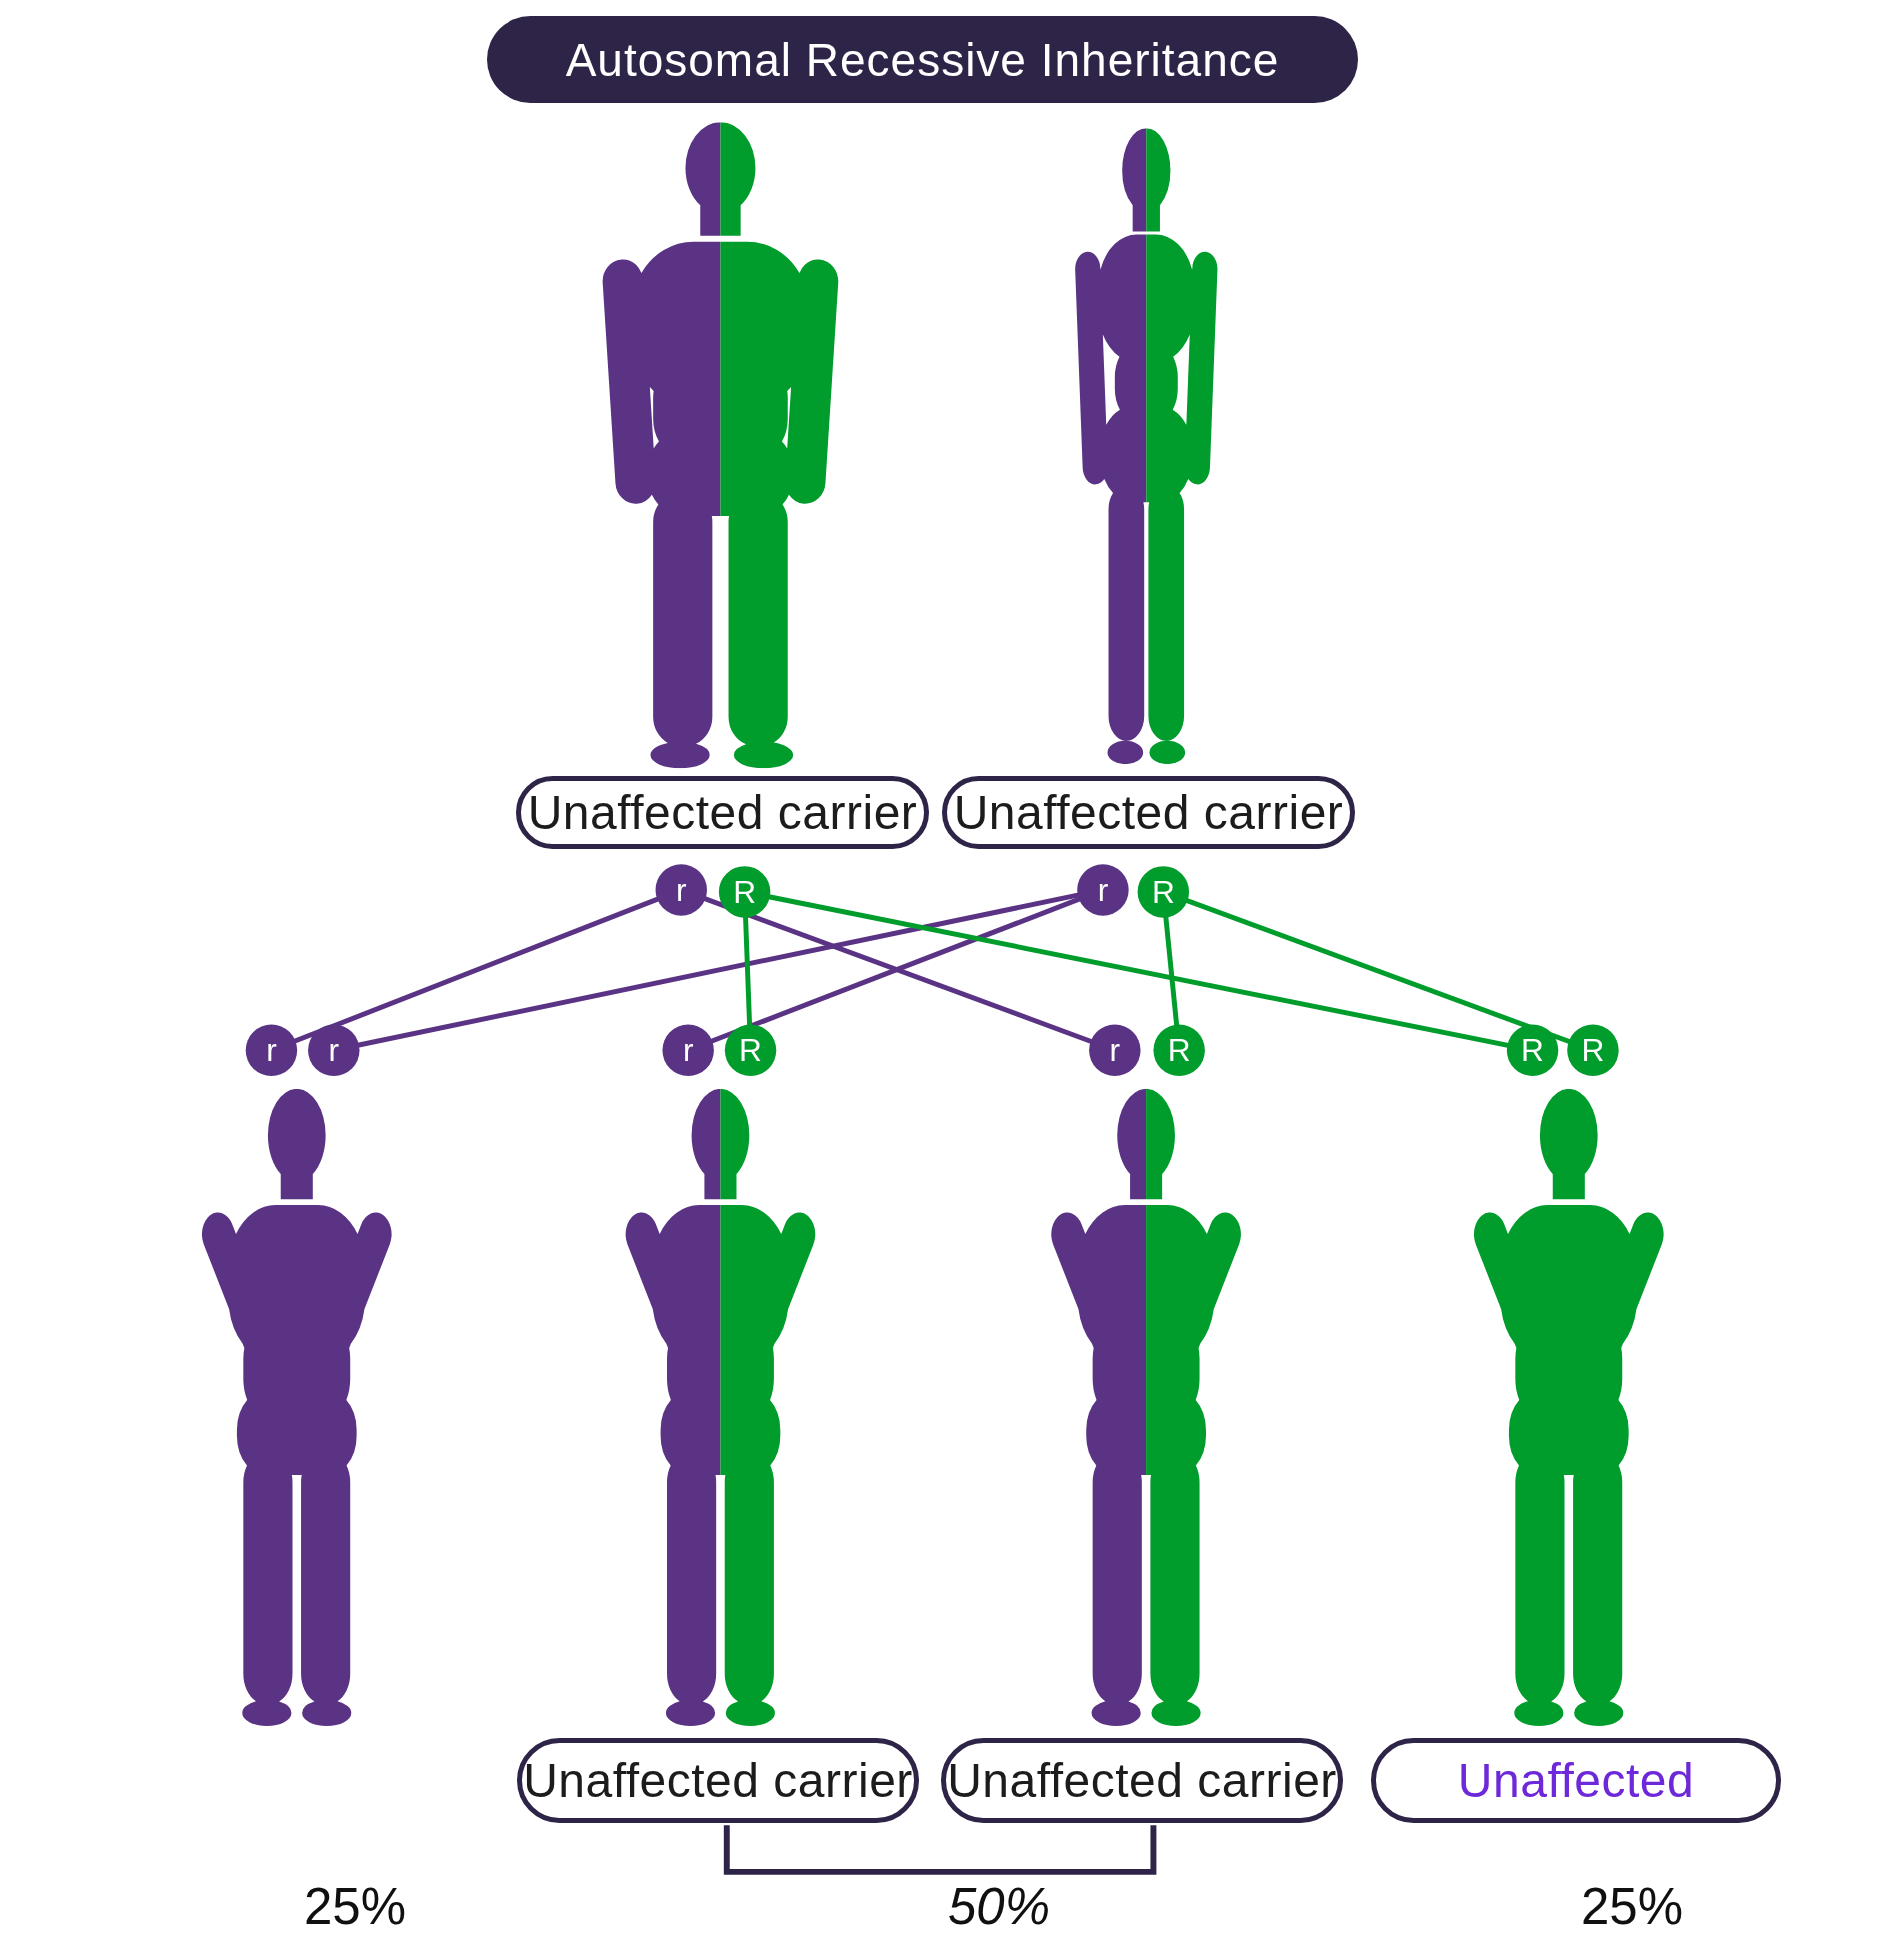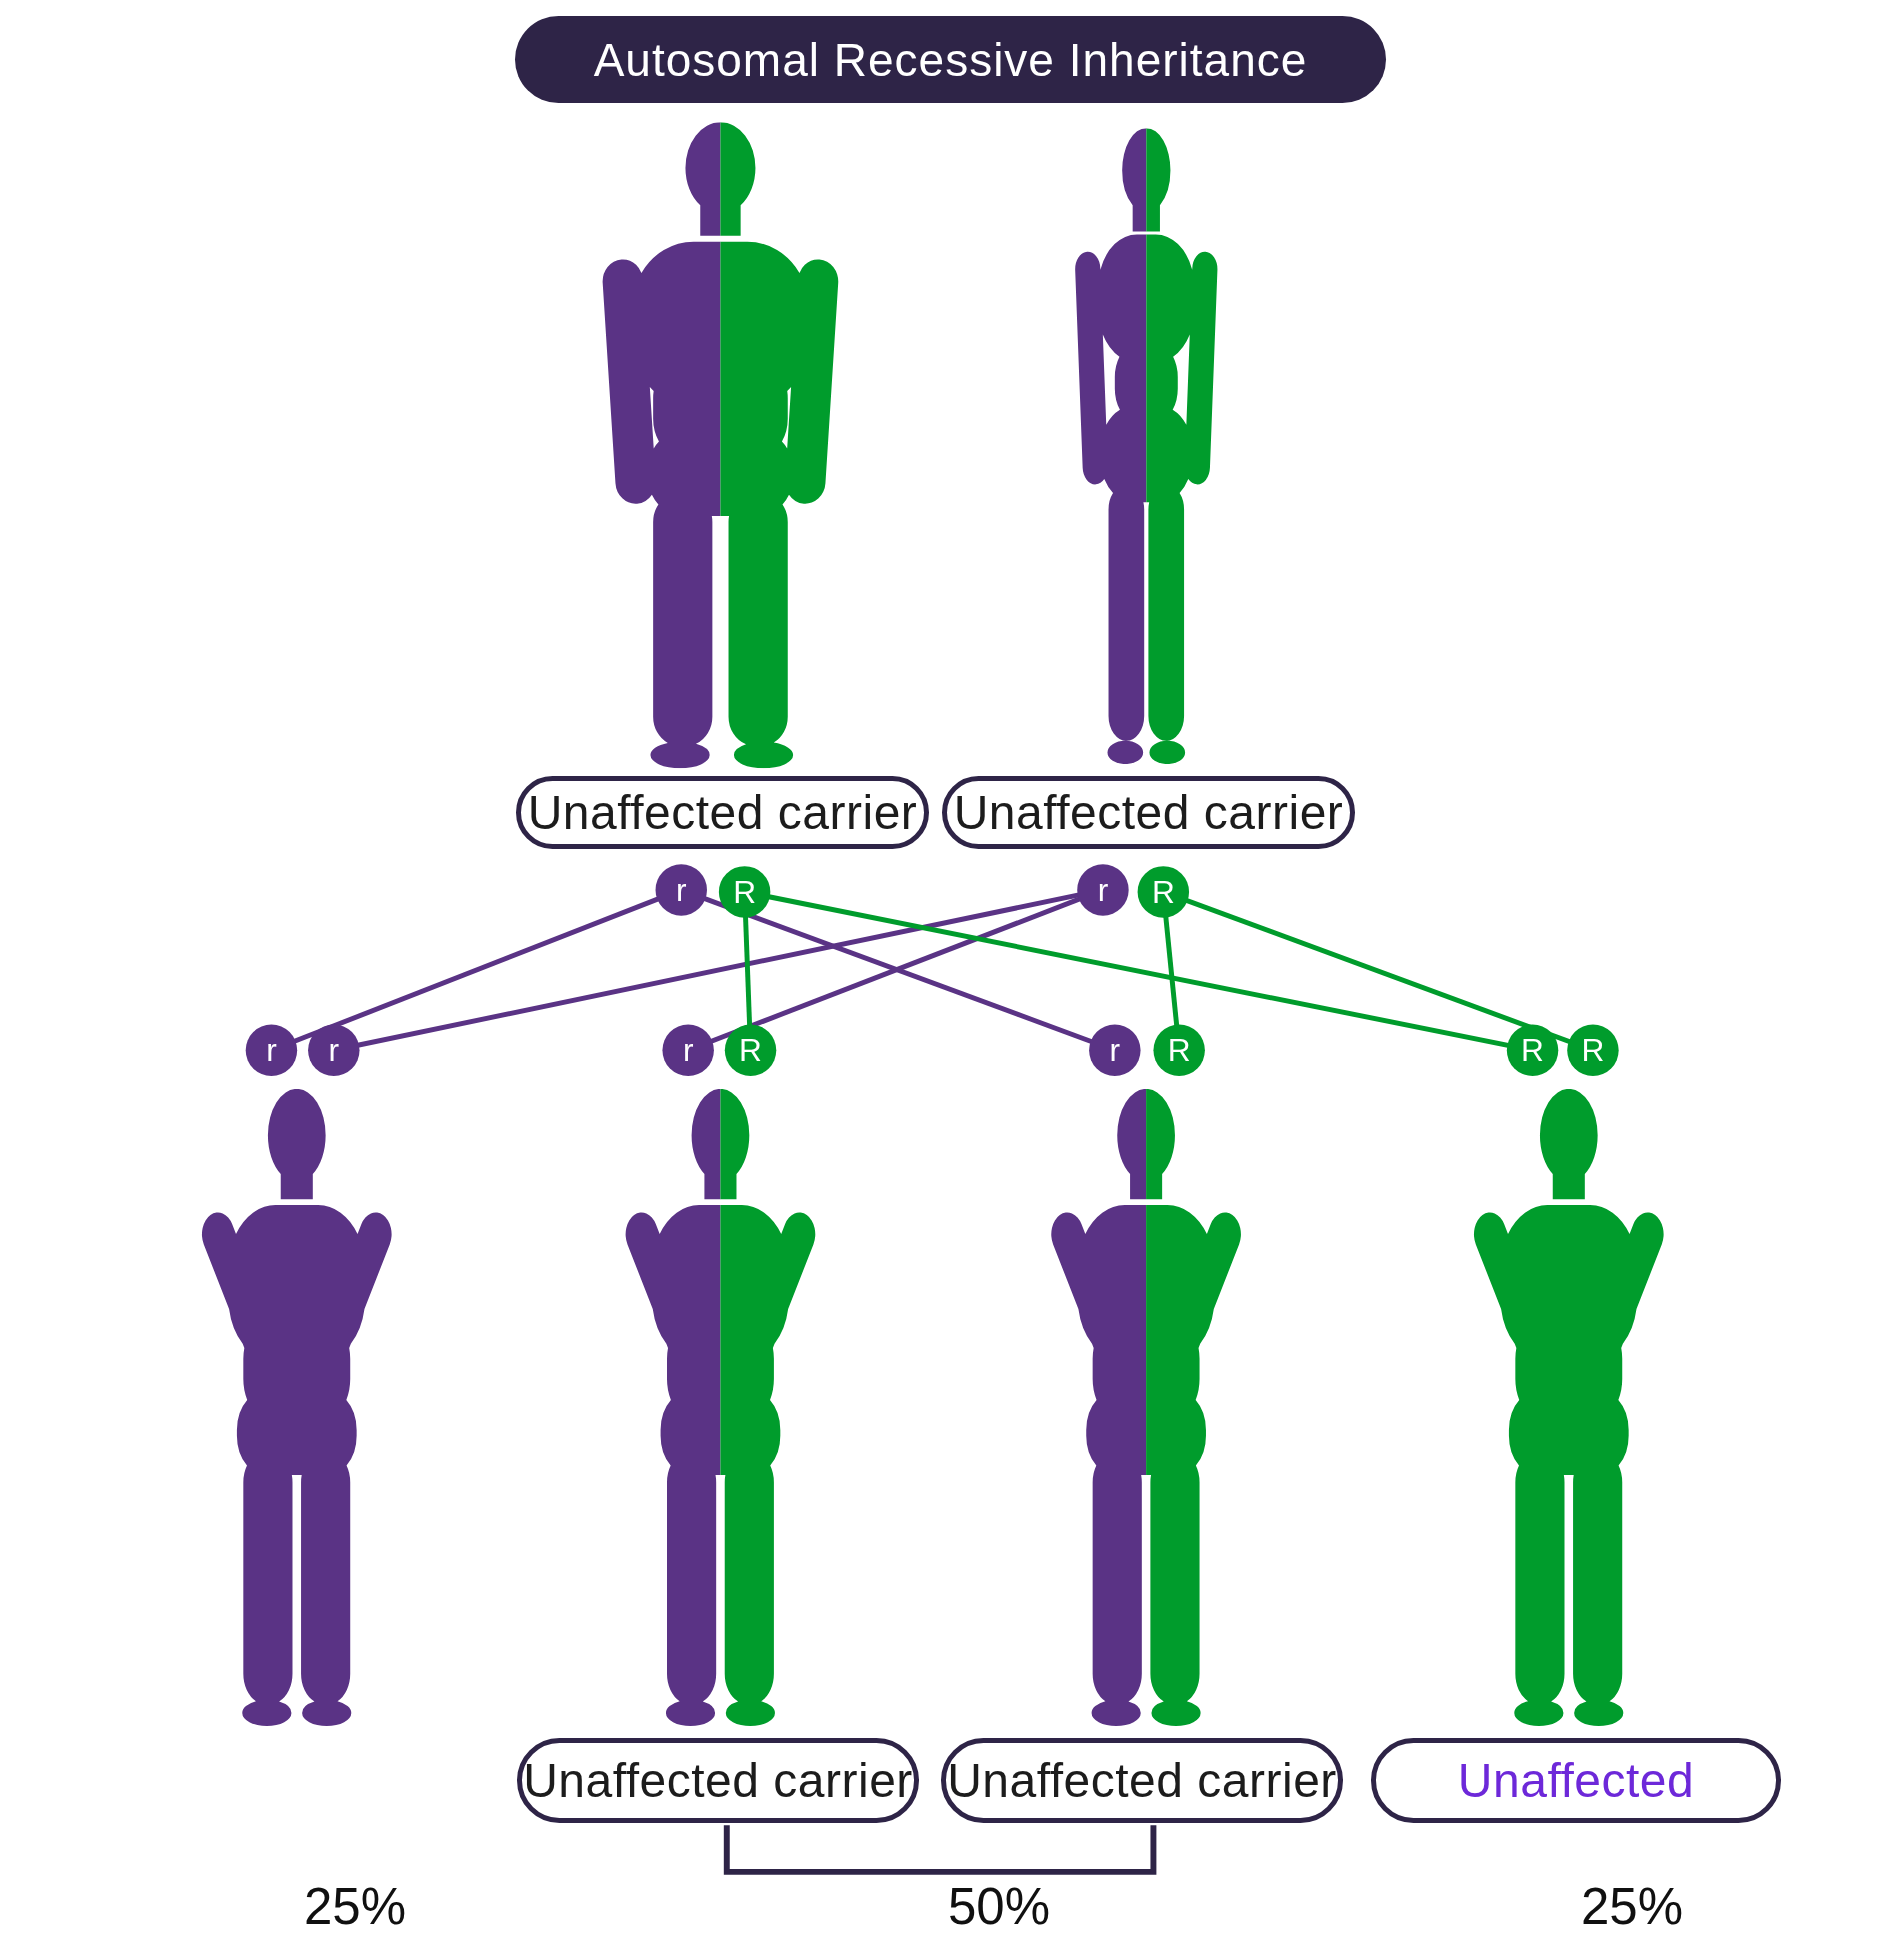--- a/index.html
+++ b/index.html
@@ -2,21 +2,21 @@
 <html><head>
 <meta charset="utf-8">
 <style>
   html,body{margin:0;padding:0;background:#ffffff;}
   .canvas{
     position:relative;width:1901px;height:1959px;background:#ffffff;overflow:hidden;
     font-family:"Liberation Sans", sans-serif;
   }
   .layer-svg{position:absolute;left:0;top:0;width:1901px;height:1959px;}
   .title-pill{
-    position:absolute;left:515px;top:16px;width:871px;height:87px;
+    position:absolute;left:487px;top:16px;width:871px;height:87px;
     border-radius:46px;display:flex;align-items:center;justify-content:center;
     font-size:46px;letter-spacing:1px;font-weight:400;
   }
   .pill{
     position:absolute;background:#ffffff;border-style:solid;
     display:flex;align-items:center;justify-content:center;
     font-size:48px;letter-spacing:0.5px;box-sizing:border-box;
   }
   .pill.parent{top:776px;height:73px;border-width:5px;border-radius:37px;}
   .pill.child-label{top:1738px;height:85px;border-width:5px;border-radius:43px;}
@@ -174,17 +174,17 @@
   <div class="title-pill" style="background: rgb(46, 36, 71); color: rgb(255, 255, 255);">Autosomal Recessive Inheritance</div>
 
   <div class="pill parent" style="left: 516px; width: 413px; color: rgb(28, 28, 28); border-color: rgb(46, 36, 71);">Unaffected carrier</div>
   <div class="pill parent" style="left: 942px; width: 413px; color: rgb(28, 28, 28); border-color: rgb(46, 36, 71);">Unaffected carrier</div>
 
   <div class="pill child-label" style="left: 517px; width: 402px; color: rgb(28, 28, 28); border-color: rgb(46, 36, 71);">Unaffected carrier</div>
   <div class="pill child-label" style="left: 941px; width: 402px; color: rgb(28, 28, 28); border-color: rgb(46, 36, 71);">Unaffected carrier</div>
   <div class="pill child-label" style="left: 1371px; width: 410px; color: #6d28d9; border-color: rgb(46, 36, 71);">Unaffected</div>
 
   <div class="pct" style="left: 188px; color: rgb(16, 16, 16);">25%</div>
-  <div class="pct" style="left: 832px; color: rgb(16, 16, 16);">50%</div>
+  <div class="pct" style="left: 832px; color: rgb(16, 16, 16); font-style: italic;">50%</div>
   <div class="pct" style="left: 1465px; color: rgb(16, 16, 16);">25%</div>
 
 </div>
 
 
 </body></html>

